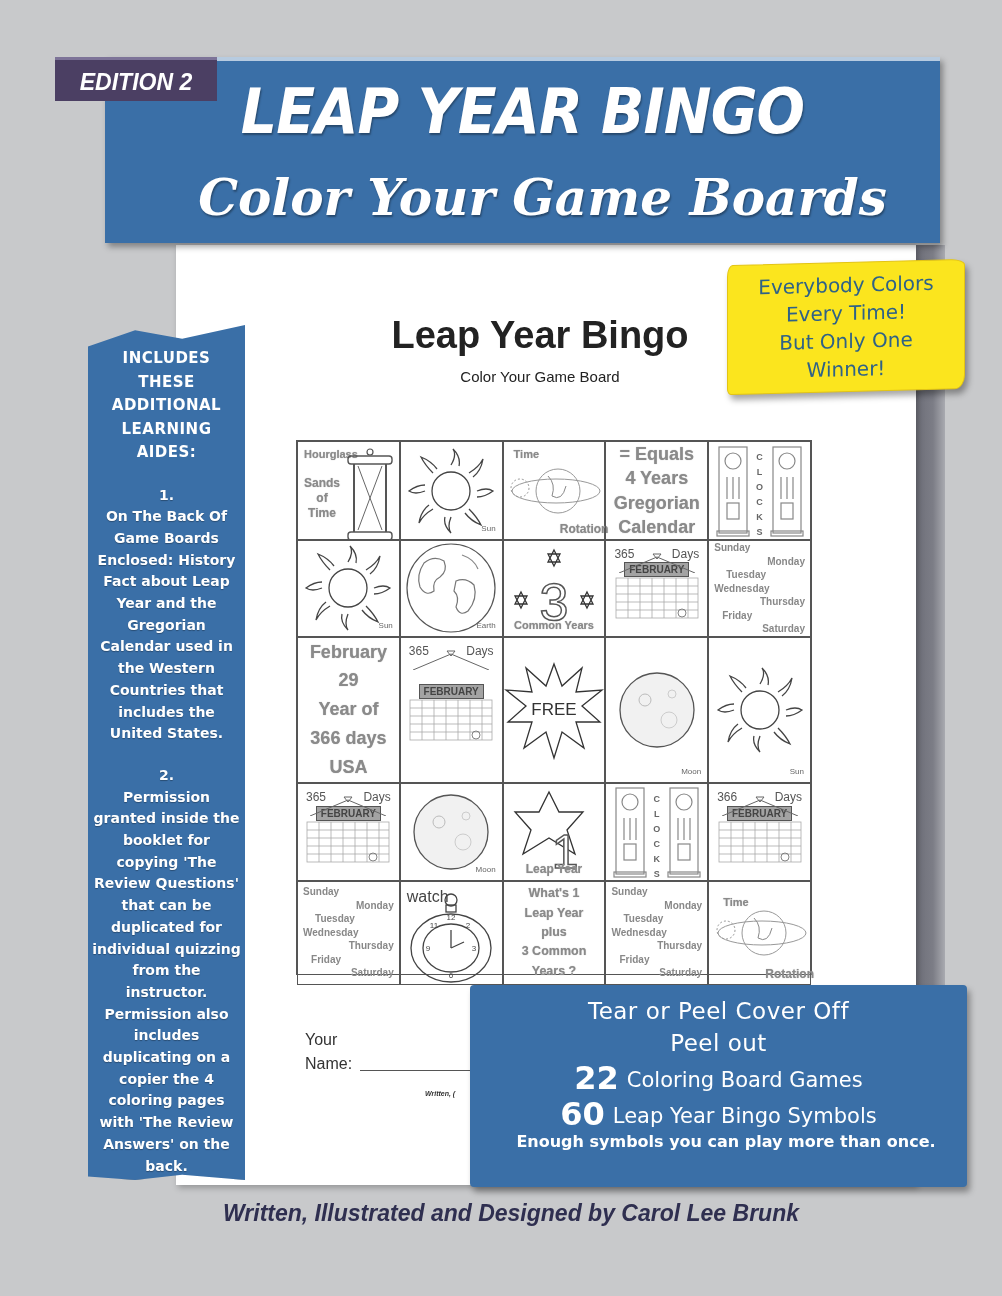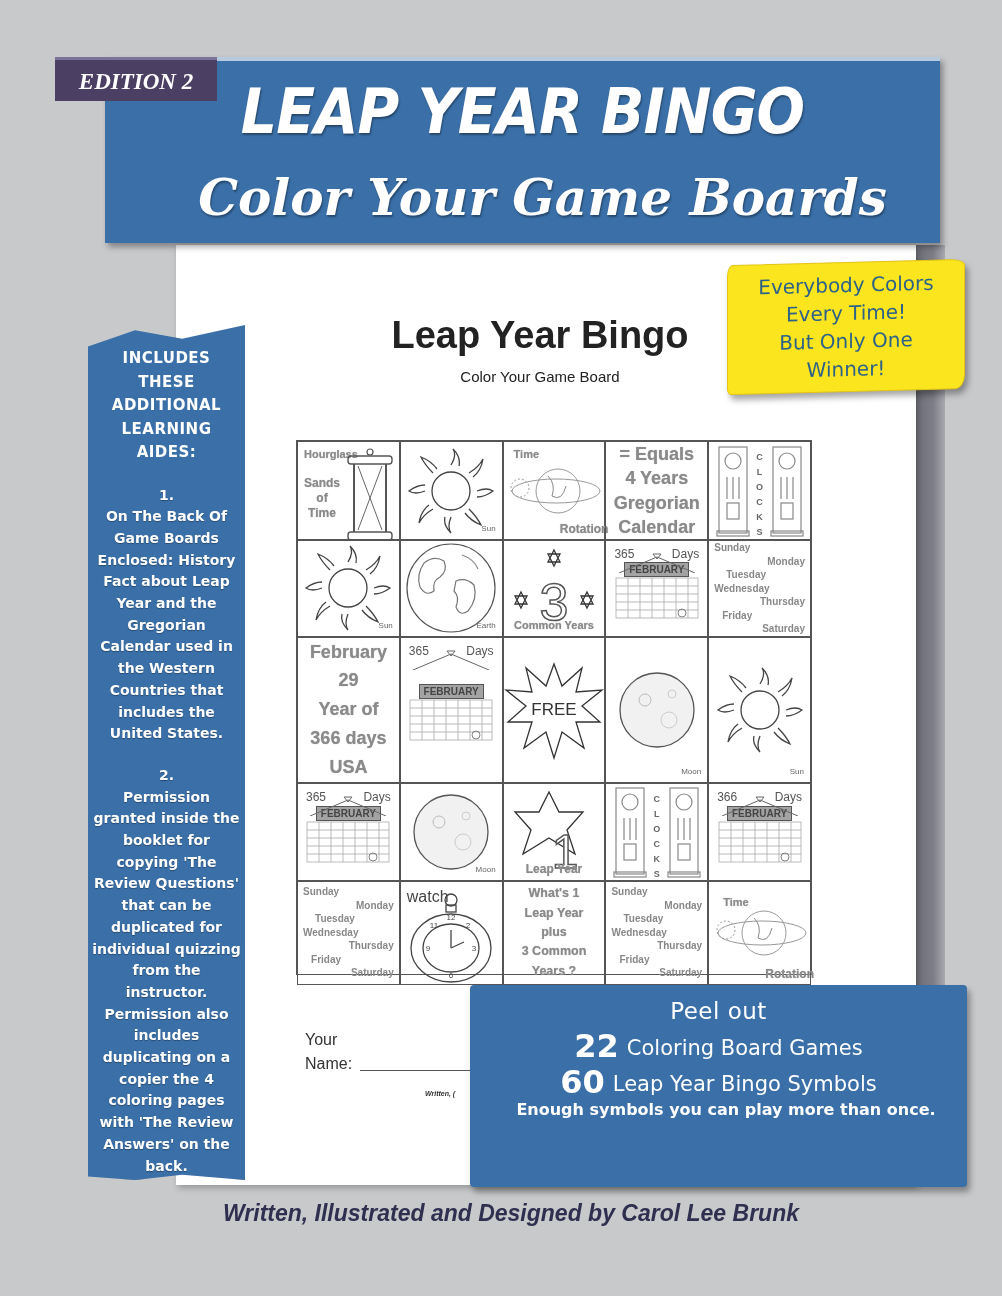--- a/index.html
+++ b/index.html
@@ -37,21 +37,21 @@
     text-align: center; color: #fff;
     font-family: "DejaVu Serif", serif; font-weight: bold; font-style: italic;
     font-size: 50px; line-height: 1;
     padding-left: 40px;
     text-shadow: 1px 2px 2px rgba(0,0,0,0.35);
   }
   .edition {
     position: absolute; left: 55px; top: 57px; width: 162px; height: 44px;
     background: #4b3f63;
     color: #fff;
-    font-family: Liberation Serif, serif; font-weight: bold; font-style: italic;
+    font-family: Liberation Sans, sans-serif; font-weight: bold; font-style: italic;
     font-size: 23px; line-height: 44px; text-align: center;
     border-top: 3px solid #7d7398;
   }
   .sticky {
     position: absolute; left: 727px; top: 262px; width: 238px; height: 130px;
     background: #fbe51e;
     border: 1px solid #e3c414;
     border-radius: 6px 14px 10px 4px / 12px 6px 14px 6px;
     box-shadow: 3px 5px 6px rgba(0,0,0,0.35);
     transform: skewY(-1.5deg);
@@ -605,20 +605,21 @@
     <span class="line">duplicating on a</span>
     <span class="line">copier the 4</span>
     <span class="line">coloring pages</span>
     <span class="line">with 'The Review</span>
     <span class="line">Answers' on the</span>
     <span class="line">back.</span>
   </div>
 </div>
 
 <div class="promo-box">
+  <div class="l1">Tear or Peel Cover Off</div>
   <div class="l1">Peel out</div>
   <div class="row">
     <span class="n">22</span><span>Coloring Board Games</span>
   </div>
   <div class="row">
     <span class="n">60</span><span>Leap Year Bingo Symbols</span>
   </div>
   <div class="tail">Enough symbols you can play more than once.</div>
 </div>
 

